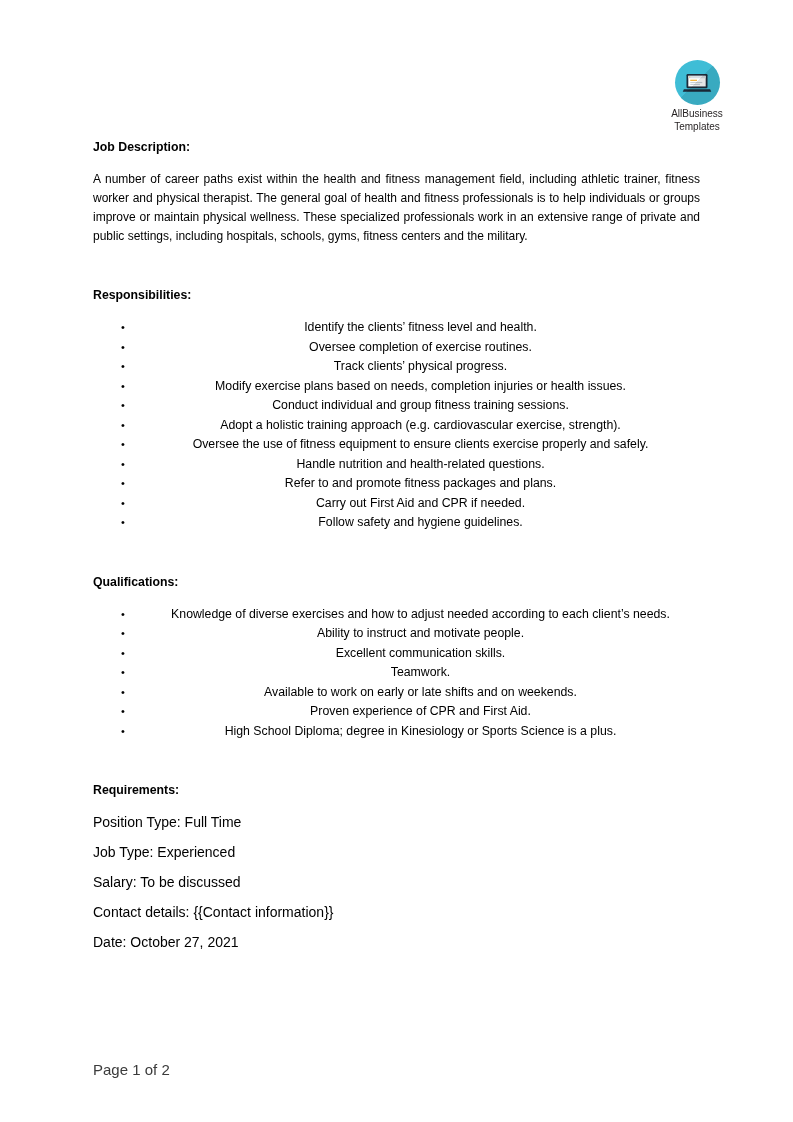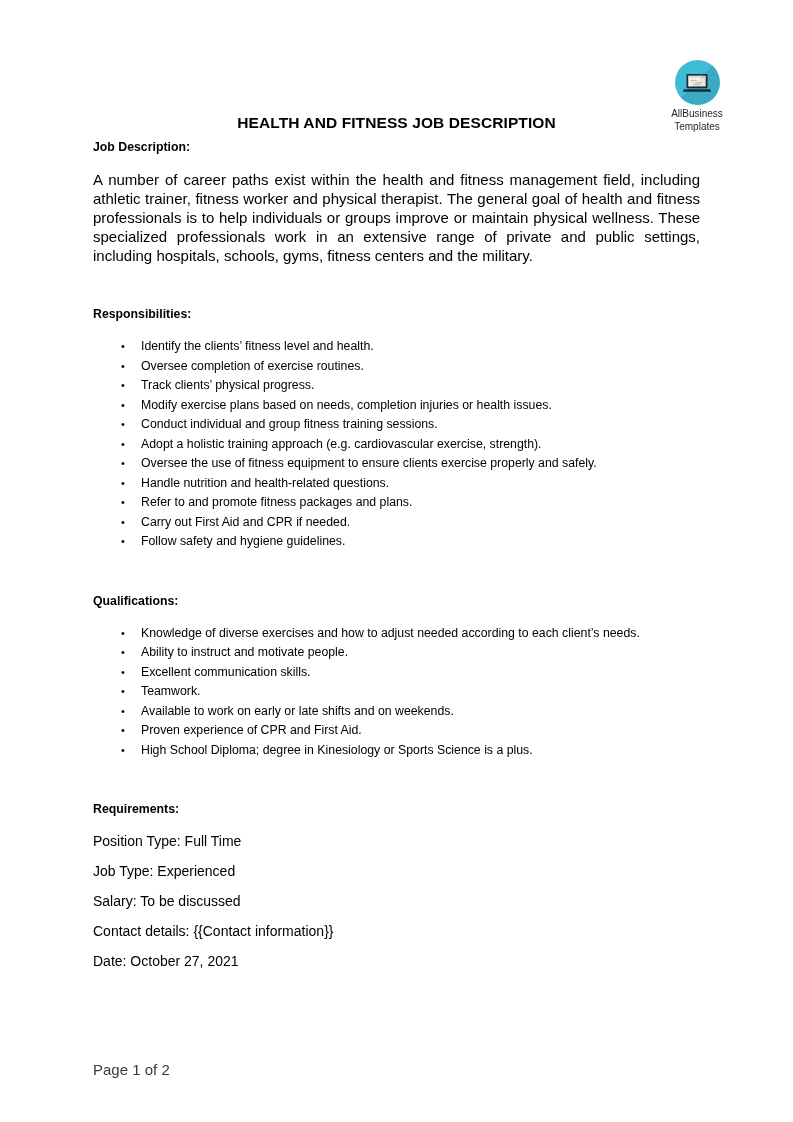--- a/index.html
+++ b/index.html
@@ -80,30 +80,31 @@
 
   .section-heading {
     font-size: 12.3px;
     font-weight: bold;
     margin: 0;
   }
   .spacer-sm { height: 16px; }
   .spacer-lg { height: 42px; }
 
   .body-para {
-    font-size: 15px;
+    font-size: 12px;
     line-height: 19px;
     text-align: justify;
     margin: 0;
   }
 
   ul.bullets {
     list-style: none;
     margin: 0;
     padding: 0;
+    text-align: center;
   }
   ul.bullets li {
     position: relative;
     font-size: 12.3px;
     line-height: 19.5px;
     padding-left: 48px;
     margin: 0;
   }
   ul.bullets li::before {
     content: "\2022";
@@ -149,21 +150,20 @@
         <path d="M2.5 22.2 H37.5 L39 25.6 H1 Z" fill="#1D2B3A"></path>
       </svg>
       <div class="logo-shadow"></div>
     </div>
     <div class="logo-text">
       <div>AllBusiness</div>
       <div>Templates</div>
     </div>
   </div>
 
-  <div class="doc-title">HEALTH AND FITNESS JOB DESCRIPTION</div>
 
   <div class="content">
 
     <div class="section-heading">Job Description:</div>
     <div class="spacer-sm"></div>
     <p class="body-para">A number of career paths exist within the health and fitness management field, including athletic trainer, fitness worker and physical therapist. The general goal of health and fitness professionals is to help individuals or groups improve or maintain physical wellness. These specialized professionals work in an extensive range of private and public settings, including hospitals, schools, gyms, fitness centers and the military.</p>
 
     <div class="spacer-lg"></div>
 
     <div class="section-heading">Responsibilities:</div>

